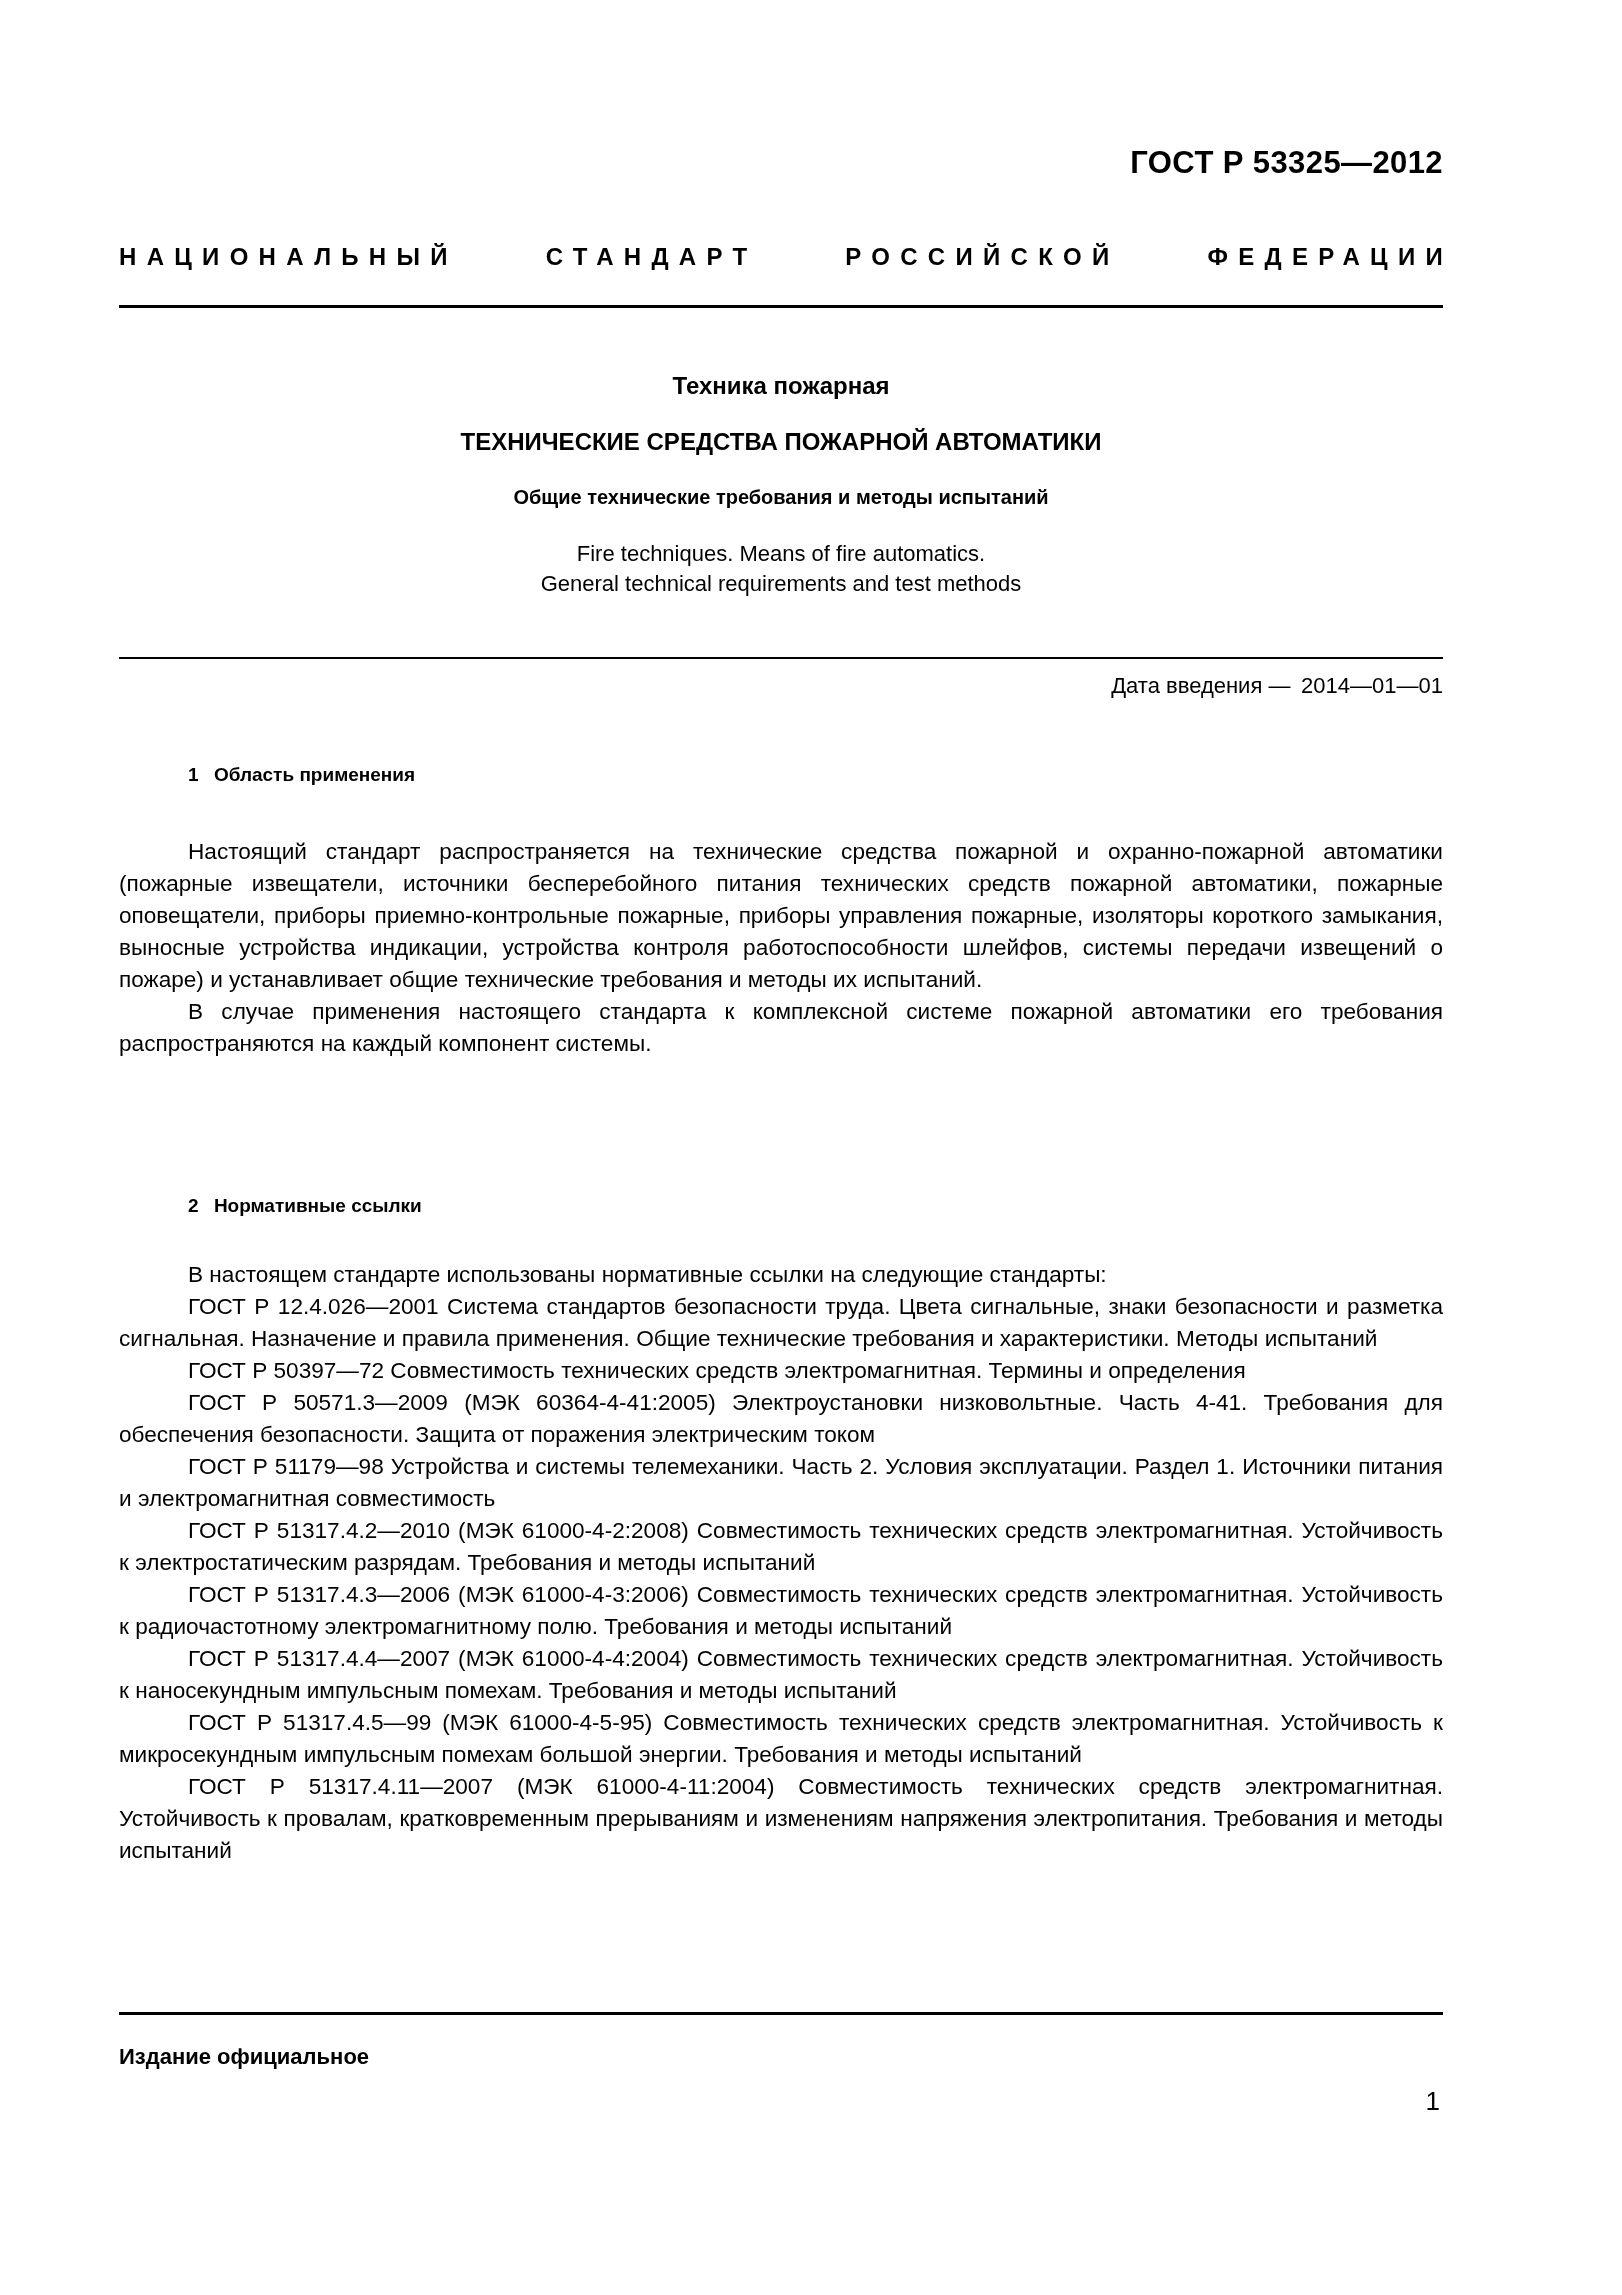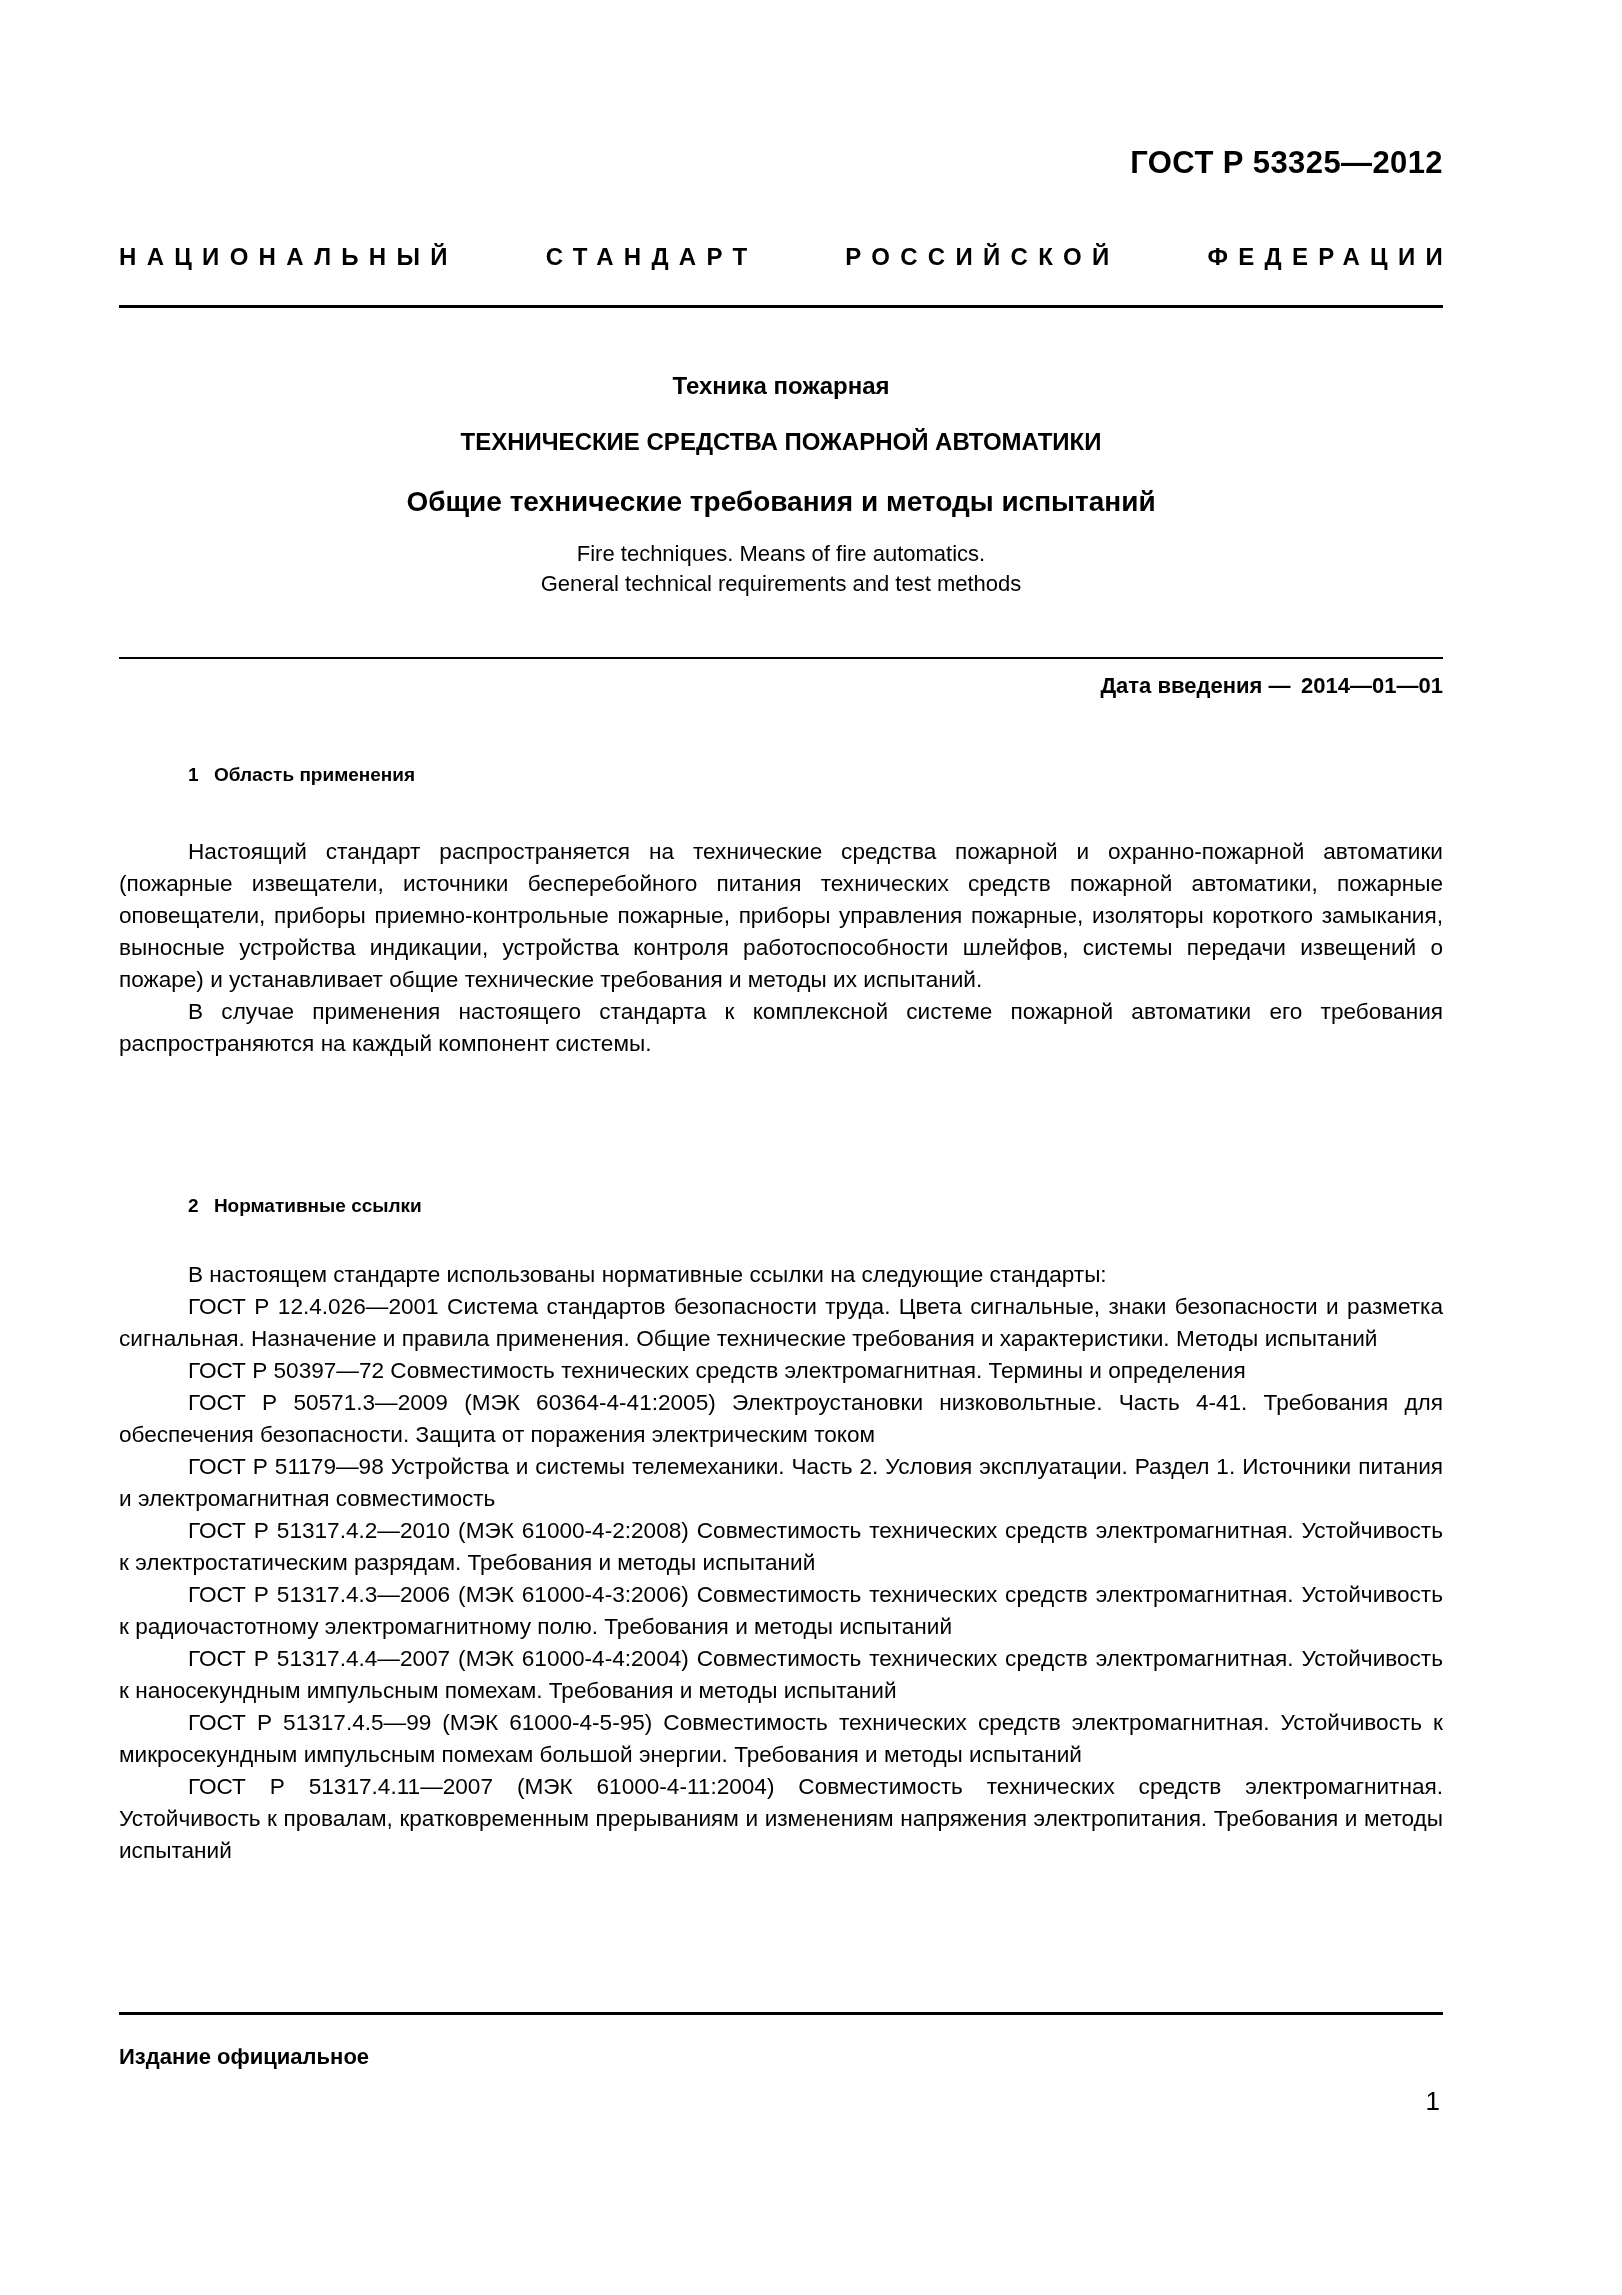--- a/index.html
+++ b/index.html
@@ -17,25 +17,25 @@
     font-size: 24px; font-weight: bold;
     display: flex; justify-content: space-between;
   }
   .national span { letter-spacing: 10.3px; }
   .national span:last-child { letter-spacing: 10.3px; margin-right: -10px; }
   .rule { position: absolute; left: 0; right: 0; height: 3.1px; background: #000; }
   .rule.thin { height: 2.3px; }
   .center { position: absolute; left: 0; right: 0; text-align: center; }
   .t1 { top: 372px; font-size: 24px; font-weight: bold; }
   .t2 { top: 428px; font-size: 24px; font-weight: bold; }
-  .t3 { top: 486px; font-size: 28px; font-weight: bold; }
+  .t3 { top: 486px; font-size: 20px; font-weight: bold; }
   .t4 { top: 539px; font-size: 22px; line-height: 30px; }
   .date {
     position: absolute; right: 0; top: 673px;
-    font-size: 22px; font-weight: bold;
+    font-size: 22px; font-weight: normal;
   }
   .date .val { margin-left: 10.7px; }
   .h {
     position: absolute; left: 69px; font-size: 19px; font-weight: bold;
   }
   .h .num { margin-right: 15.3px; }
   .body {
     position: absolute; left: 0; right: 0;
     font-size: 22.6px; line-height: 32px; text-align: justify;
   }

